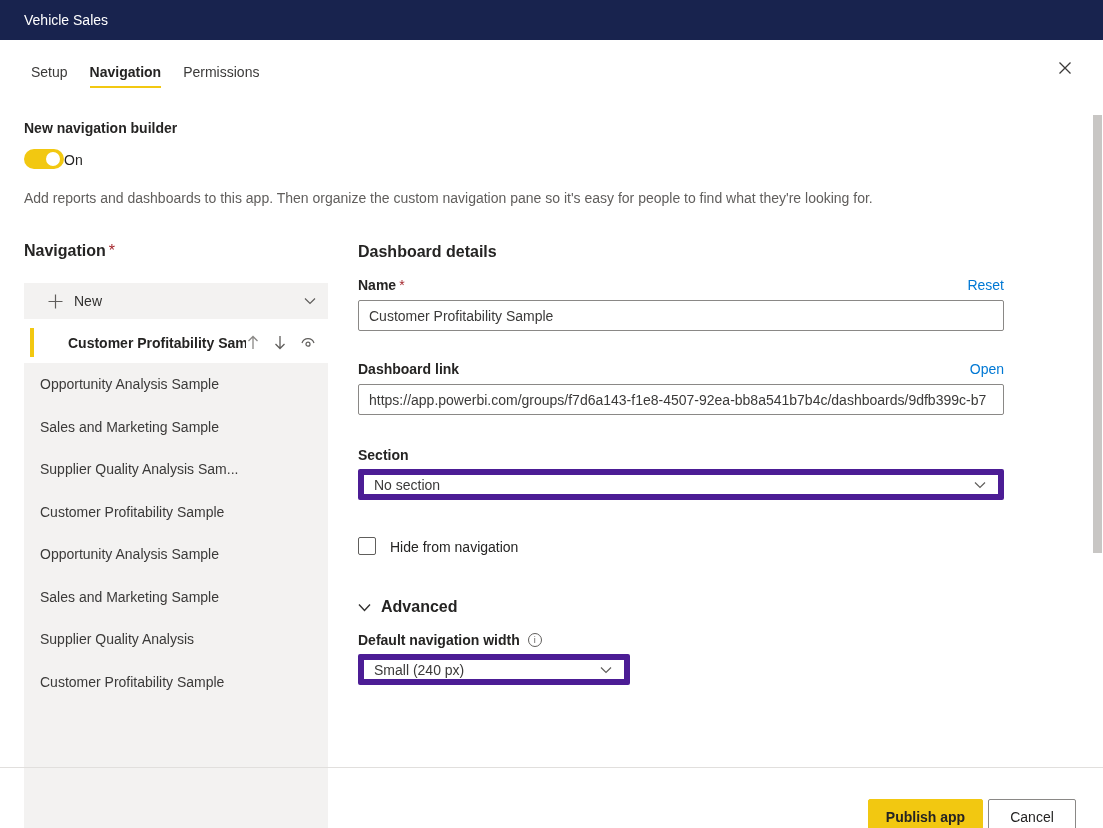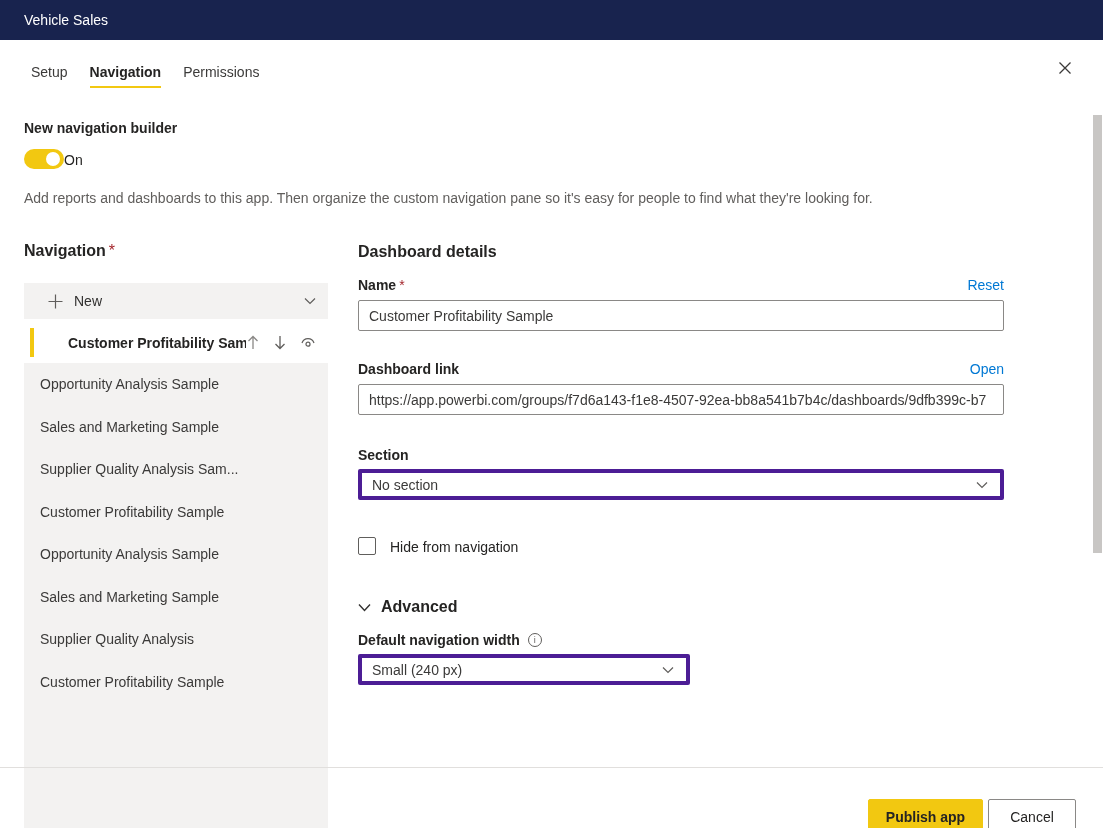--- a/index.html
+++ b/index.html
@@ -39,21 +39,21 @@
   .row-icons span { display:flex; cursor:pointer; }
   .nav-item { height:42.5px; line-height:42.5px; padding-left:16px; font-size:14px; color:#3b3a39; white-space:nowrap; overflow:hidden; cursor:pointer; }
 
   
   .details { position:absolute; left:358px; top:243px; width:646px; height:470px; }
   .details-heading { position:absolute; top:0; left:0; font-size:16px; font-weight:700; color:#252423; }
   .label-row { position:absolute; left:0; width:646px; display:flex; justify-content:space-between; align-items:baseline; }
   .field-label { font-size:14px; font-weight:700; color:#252423; }
   .link { font-size:14px; color:#0078d4; text-decoration:none; cursor:pointer; }
   .text-input { position:absolute; left:0; width:646px; height:31px; border:1px solid #8a8886; border-radius:2px; background:#fff; padding:0 10px; font-family:"Liberation Sans", sans-serif; font-size:14px; color:#3b3a39; white-space:nowrap; overflow:hidden; }
-  .select { position:absolute; left:0; width:646px; height:31px; border:4px solid #4c1d95; border-radius:2px; background:#fff; display:flex; align-items:center; justify-content:space-between; padding:0 12px 0 10px; font-size:14px; color:#3b3a39; cursor:pointer; }
+  .select { position:absolute; left:0; width:646px; height:31px; border:6px solid #4c1d95; border-radius:2px; background:#fff; display:flex; align-items:center; justify-content:space-between; padding:0 12px 0 10px; font-size:14px; color:#3b3a39; cursor:pointer; }
   .checkbox-row { position:absolute; top:294px; left:0; display:flex; align-items:flex-end; gap:14px; cursor:pointer; }
   .checkbox { width:18px; height:18px; border:1px solid #605e5c; border-radius:2px; background:#fff; }
   .checkbox-label { font-size:14px; color:#252423; }
   .advanced-row { position:absolute; top:355px; left:0; display:flex; align-items:center; gap:10px; cursor:pointer; }
   .advanced-heading { font-size:16px; font-weight:700; color:#252423; }
   .width-label-row { position:absolute; top:389px; left:0; display:flex; align-items:center; gap:8px; }
   .info-icon { width:14px; height:14px; border:1px solid #605e5c; border-radius:50%; font-size:9px; line-height:12px; text-align:center; color:#605e5c; font-style:normal; }
 
   
   .scroll-thumb { position:absolute; left:1093px; top:115px; width:9px; height:438px; background:#c8c6c4; cursor:grab; }
@@ -176,21 +176,21 @@
       <svg width="13" height="9" viewBox="0 0 13 9">
           <path d="M1 1.5 L6.5 7.5 L12 1.5" stroke="#323130" stroke-width="1.4" fill="none"></path>
         </svg>
       <span class="advanced-heading">Advanced</span>
     </div>
 
     <div class="width-label-row">
       <span class="field-label">Default navigation width</span>
       <i class="info-icon">i</i>
     </div>
-    <div class="select" style="top:411px; width:332px;">
+    <div class="select" style="top:411px; width:272px;">
       <span>Small (240 px)</span>
       <svg width="12" height="8" viewBox="0 0 12 8">
           <path d="M1 1.5 L6 6.5 L11 1.5" stroke="#605e5c" stroke-width="1.2" fill="none"></path>
         </svg>
     </div>
   </div>
 
   <div class="scroll-thumb"></div>
 
   <div class="footer-divider"></div>

